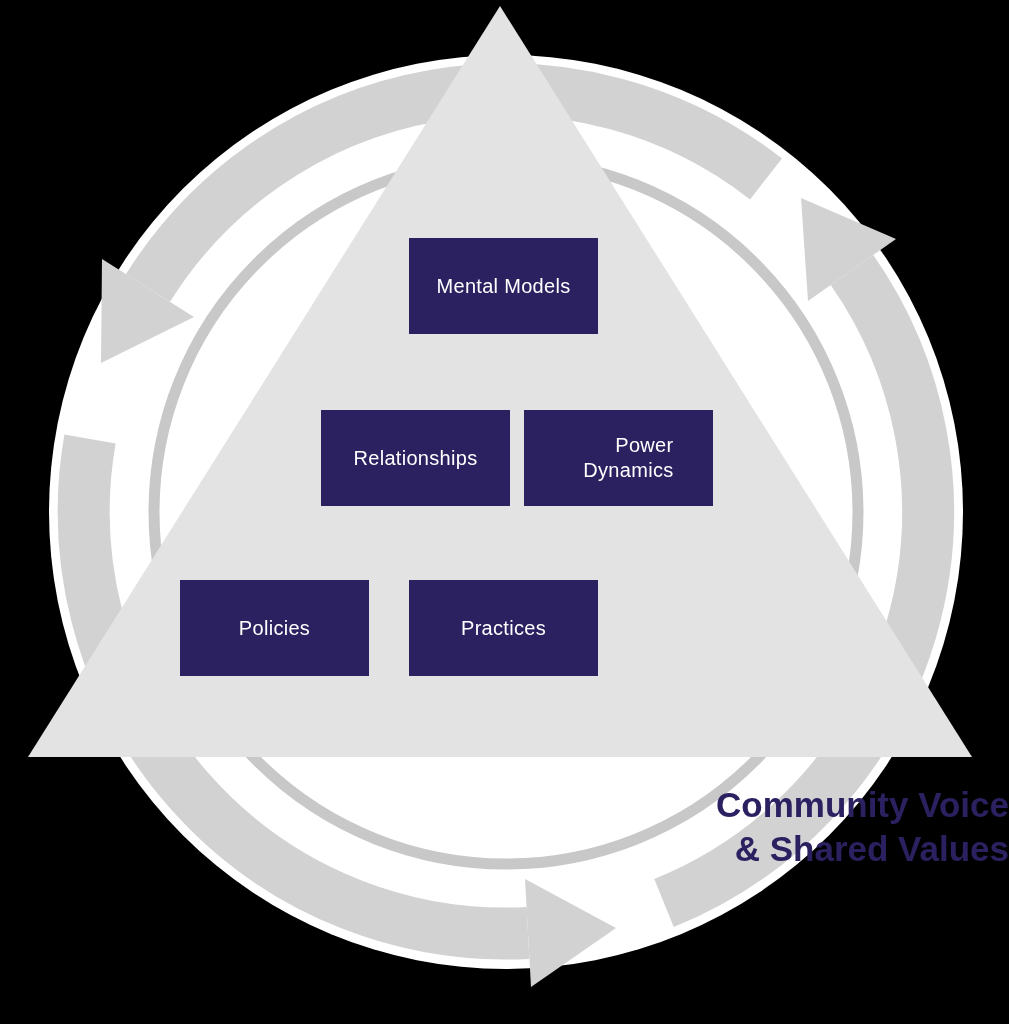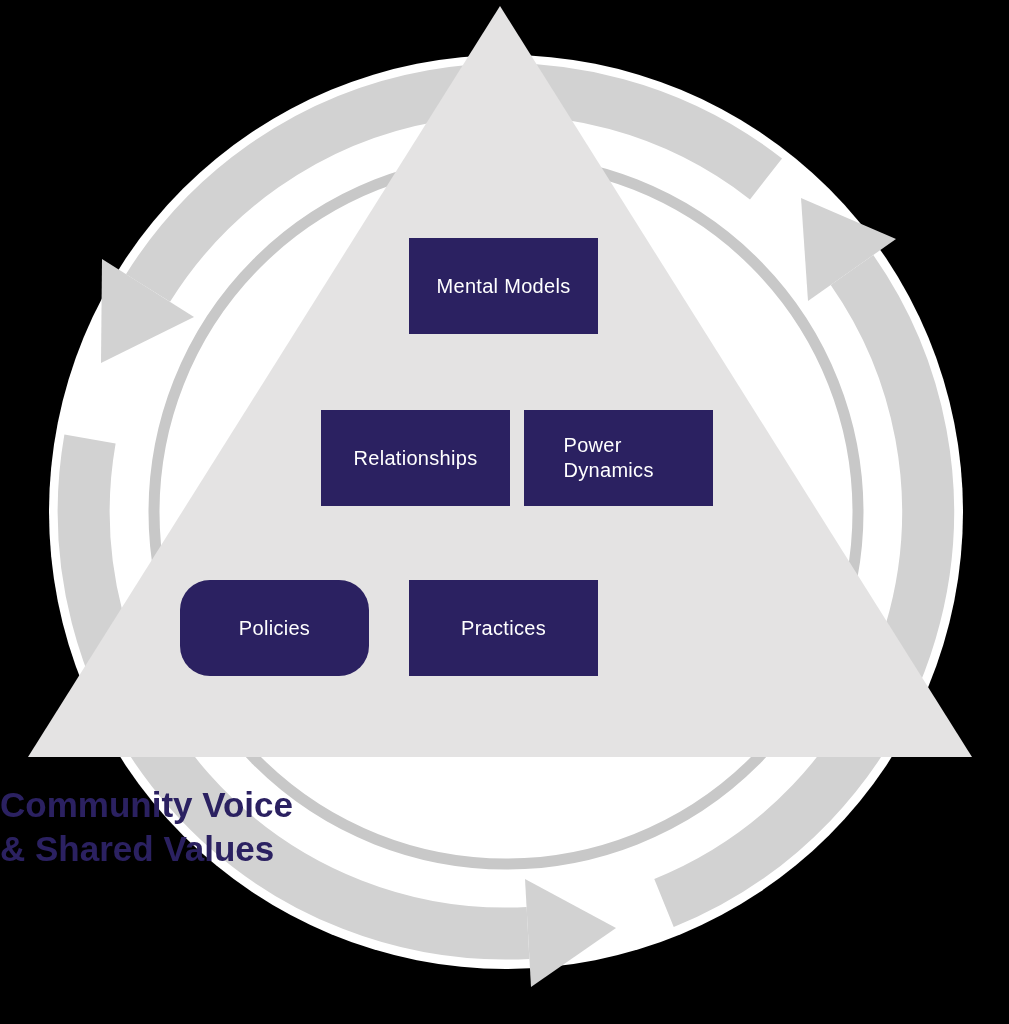--- a/index.html
+++ b/index.html
@@ -36,41 +36,41 @@
 
   .box {
     position: absolute;
     width: 189px;
     height: 96px;
     background: var(--box, #2b2161);
     color: var(--box-text, #fff);
     display: flex;
     align-items: center;
     justify-content: center;
-    text-align: left;
+    text-align: right;
     font-size: 20px;
     line-height: 1.25;
     letter-spacing: 0.3px;
   }
   .box .box-label { display: inline-block; }
   .box.narrow .box-label { max-width: 110px; }
 
   .box-mental-models { left: 409px; top: 238px; }
   .box-relationships { left: 295px; top: 410px; margin-left: 26px; }
   .box-power-dynamics { left: 524px; top: 410px; }
-  .box-policies { left: 180px; top: 580px; border-radius: 30px; }
+  .box-policies { left: 180px; top: 580px; }
   .box-practices { left: 409px; top: 580px; }
   .box-resources { left: 640px; top: 580px; }
 
   .caption {
     position: absolute;
     left: 0;
     top: 783px;
     width: 1009px;
-    text-align: left;
+    text-align: right;
     color: var(--caption, #2b2161);
     font-size: 35px;
     font-weight: bold;
     line-height: 1.25;
   }
 </style>
 </head>
 <body>
 
 <div class="stage">

